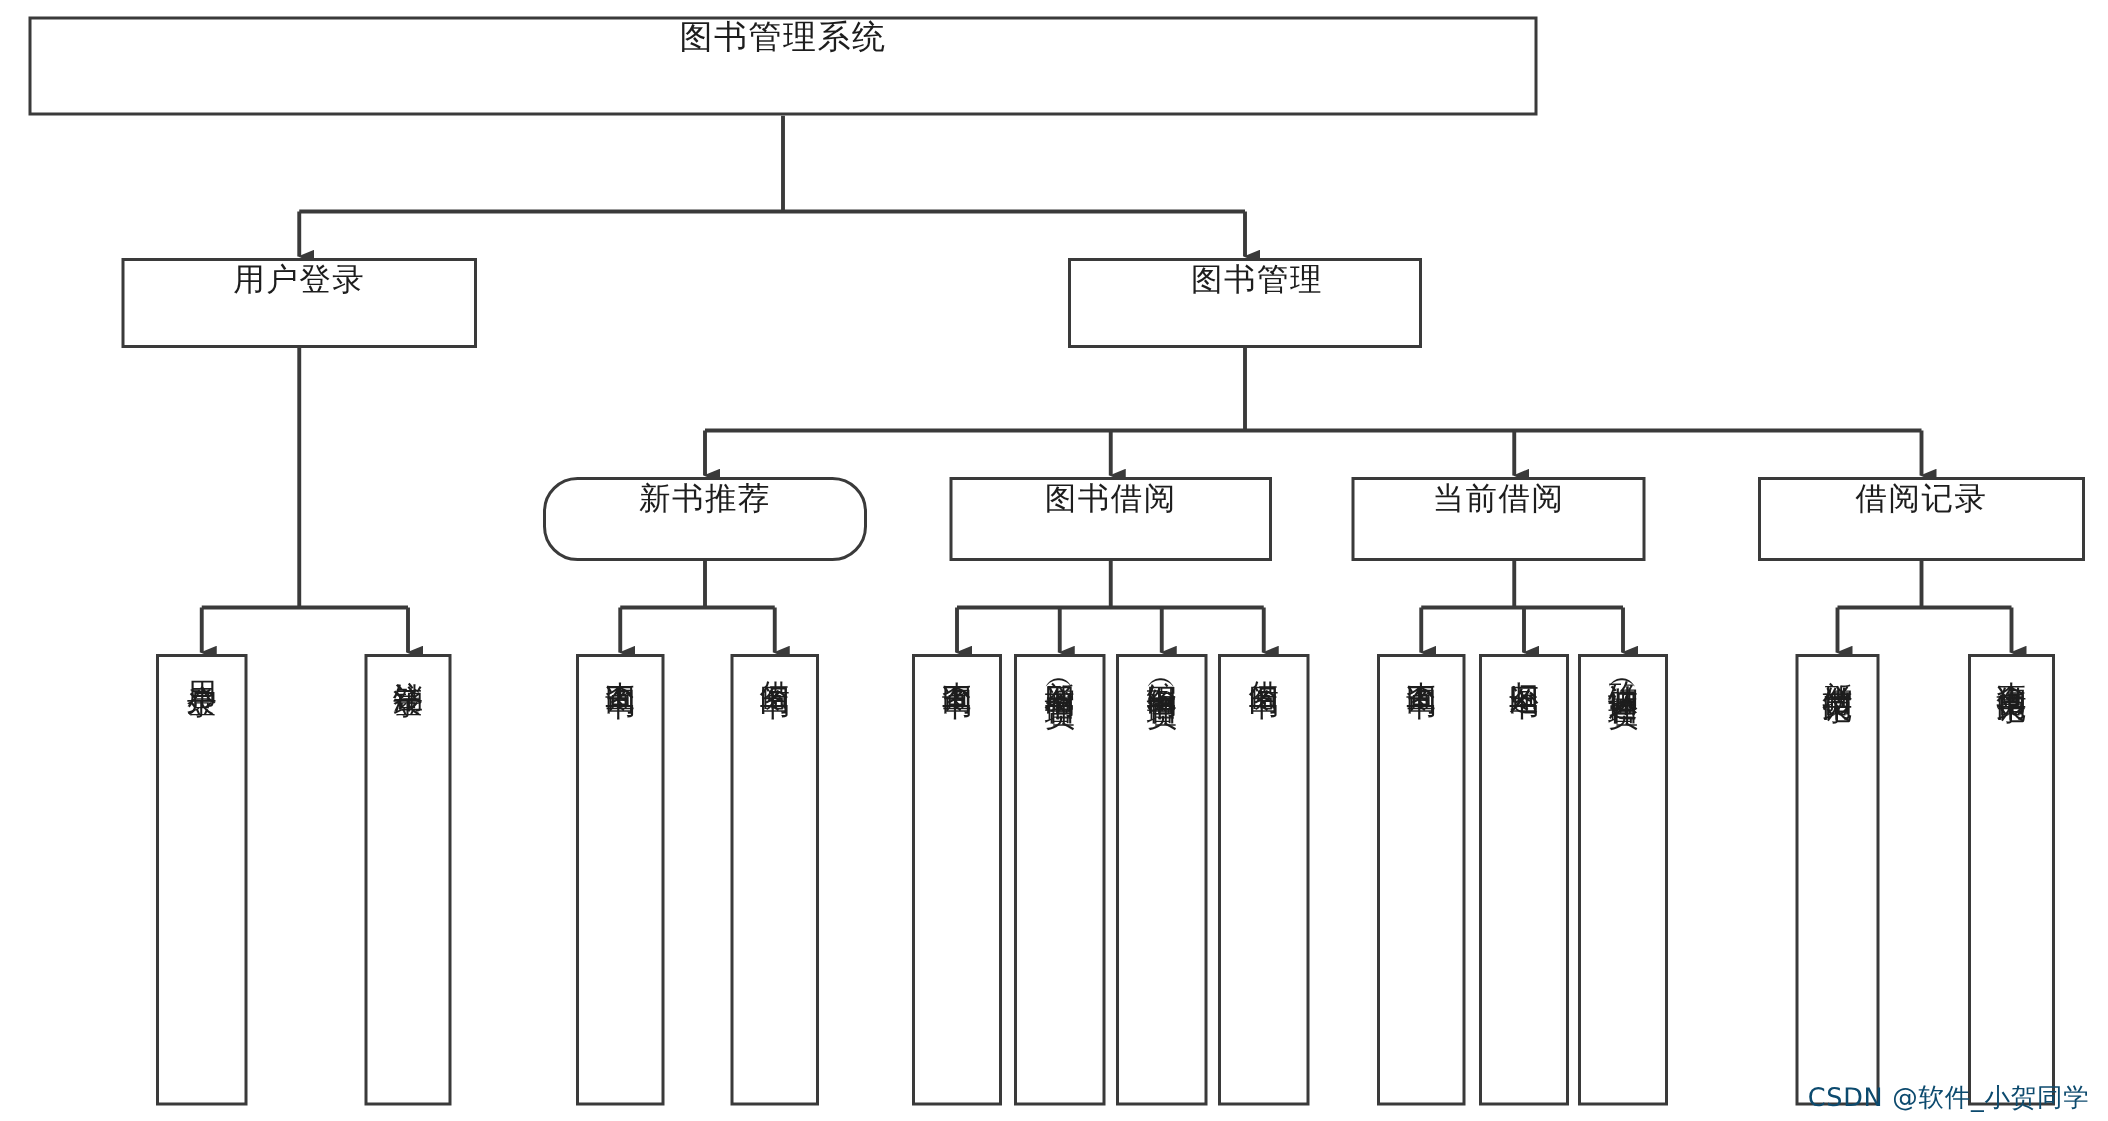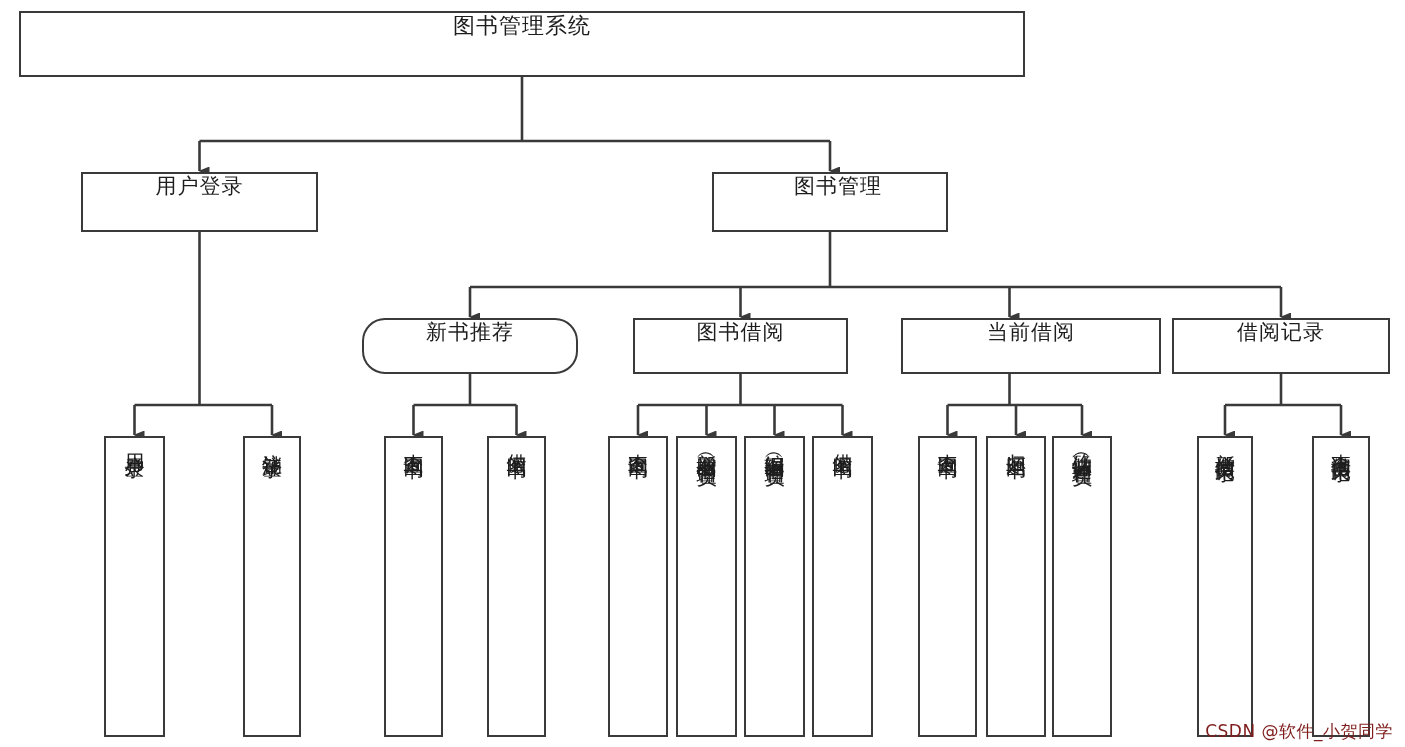--- a/index.html
+++ b/index.html
@@ -52,21 +52,21 @@
     letter-spacing: 2px;
     white-space: normal;
     max-height: 100%;
   }
   .node.root .label { font-size: 22px; }
   .watermark {
     position: absolute;
     right: 12px;
     bottom: 4px;
     font-size: 17px;
-    color: #7f1d1d;
+    color: #0c4a6e;
     letter-spacing: 0.5px;
     z-index: 5;
     white-space: nowrap;
   }
 </style>
 </head>
 <body>
 
 <div id="stage">
 
@@ -122,21 +122,21 @@
       </div>
       <div class="node" id="node-bookmgmt" style="left: 712px; top: 172px; width: 236px; height: 60px; padding-left: 16px;">
         <span class="label">图书管理</span>
       </div>
       <div class="node" id="node-newbook" style="left: 362px; top: 318px; width: 216px; height: 56px; border-radius: 23px;">
         <span class="label">新书推荐</span>
       </div>
       <div class="node" id="node-borrow" style="left: 633px; top: 318px; width: 215px; height: 56px;">
         <span class="label">图书借阅</span>
       </div>
-      <div class="node" id="node-current" style="left: 901px; top: 318px; width: 260px; height: 56px;">
+      <div class="node" id="node-current" style="left: 901px; top: 318px; width: 196px; height: 56px;">
         <span class="label">当前借阅</span>
       </div>
       <div class="node" id="node-records" style="left: 1172px; top: 318px; width: 218px; height: 56px;">
         <span class="label">借阅记录</span>
       </div>
       <div class="node vertical" id="node-leaf-login-1" style="left: 104px; top: 436px; width: 61px; height: 301px;">
         <span class="label">用户登录</span>
       </div>
       <div class="node vertical" id="node-leaf-login-2" style="left: 243px; top: 436px; width: 58px; height: 301px;">
         <span class="label">注销登录</span>

